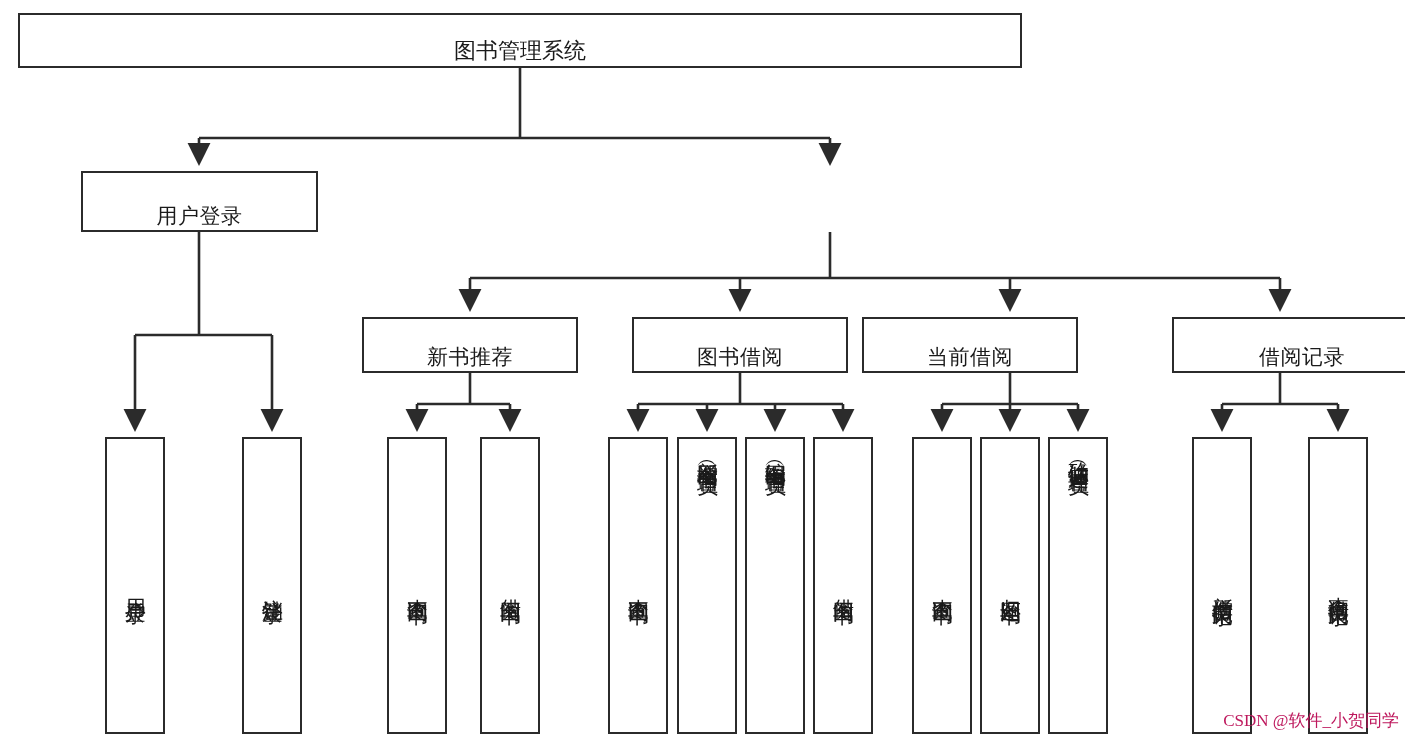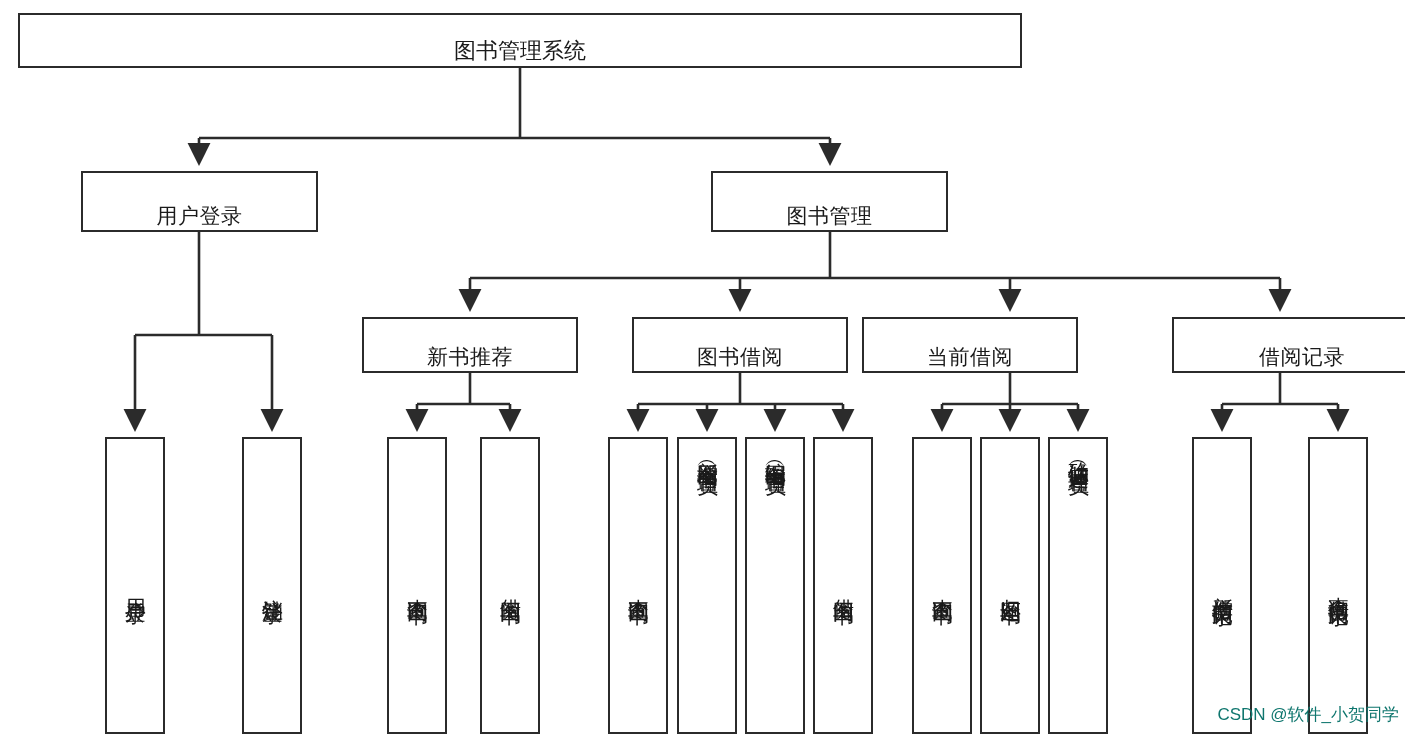--- a/index.html
+++ b/index.html
@@ -57,24 +57,25 @@
     padding-top: 6px;
   }
   .leaf-text {
     writing-mode: vertical-rl;
     text-orientation: upright;
     white-space: nowrap;
   }
   .watermark {
     position: absolute;
     right: 6px;
-    bottom: 21px;
+    bottom: 15px;
     font-size: 17px;
-    color: #0f766e;
+    color: #be185d;
     white-space: nowrap;
+    font-family: Liberation Serif, serif;
   }
 </style>
 </head>
 <body>
 
 <div id="canvas">
 
   <svg class="wires" viewBox="0 0 1405 747" xmlns="http://www.w3.org/2000/svg">
     <defs>
       <marker id="arrow" viewBox="0 0 12 12" refX="10" refY="6" markerWidth="9" markerHeight="9" orient="auto-start-reverse">
@@ -125,23 +126,20 @@
     </g>
   </svg>
 
   <div class="node root" style="left:18px; top:13px; width:1004px; height:55px;">
     <span>图书管理系统</span>
   </div>
 
   <div class="node h" style="left:81px; top:171px; width:237px; height:61px;">
     <span>用户登录</span>
   </div>
-  <div class="node h" style="left:711px; top:171px; width:237px; height:61px;">
-    <span>图书管理</span>
-  </div>
 
   <div class="node h" style="left:362px; top:317px; width:216px; height:56px;">
     <span>新书推荐</span>
   </div>
   <div class="node h" style="left:632px; top:317px; width:216px; height:56px;">
     <span>图书借阅</span>
   </div>
   <div class="node h" style="left:862px; top:317px; width:216px; height:56px;">
     <span>当前借阅</span>
   </div>

